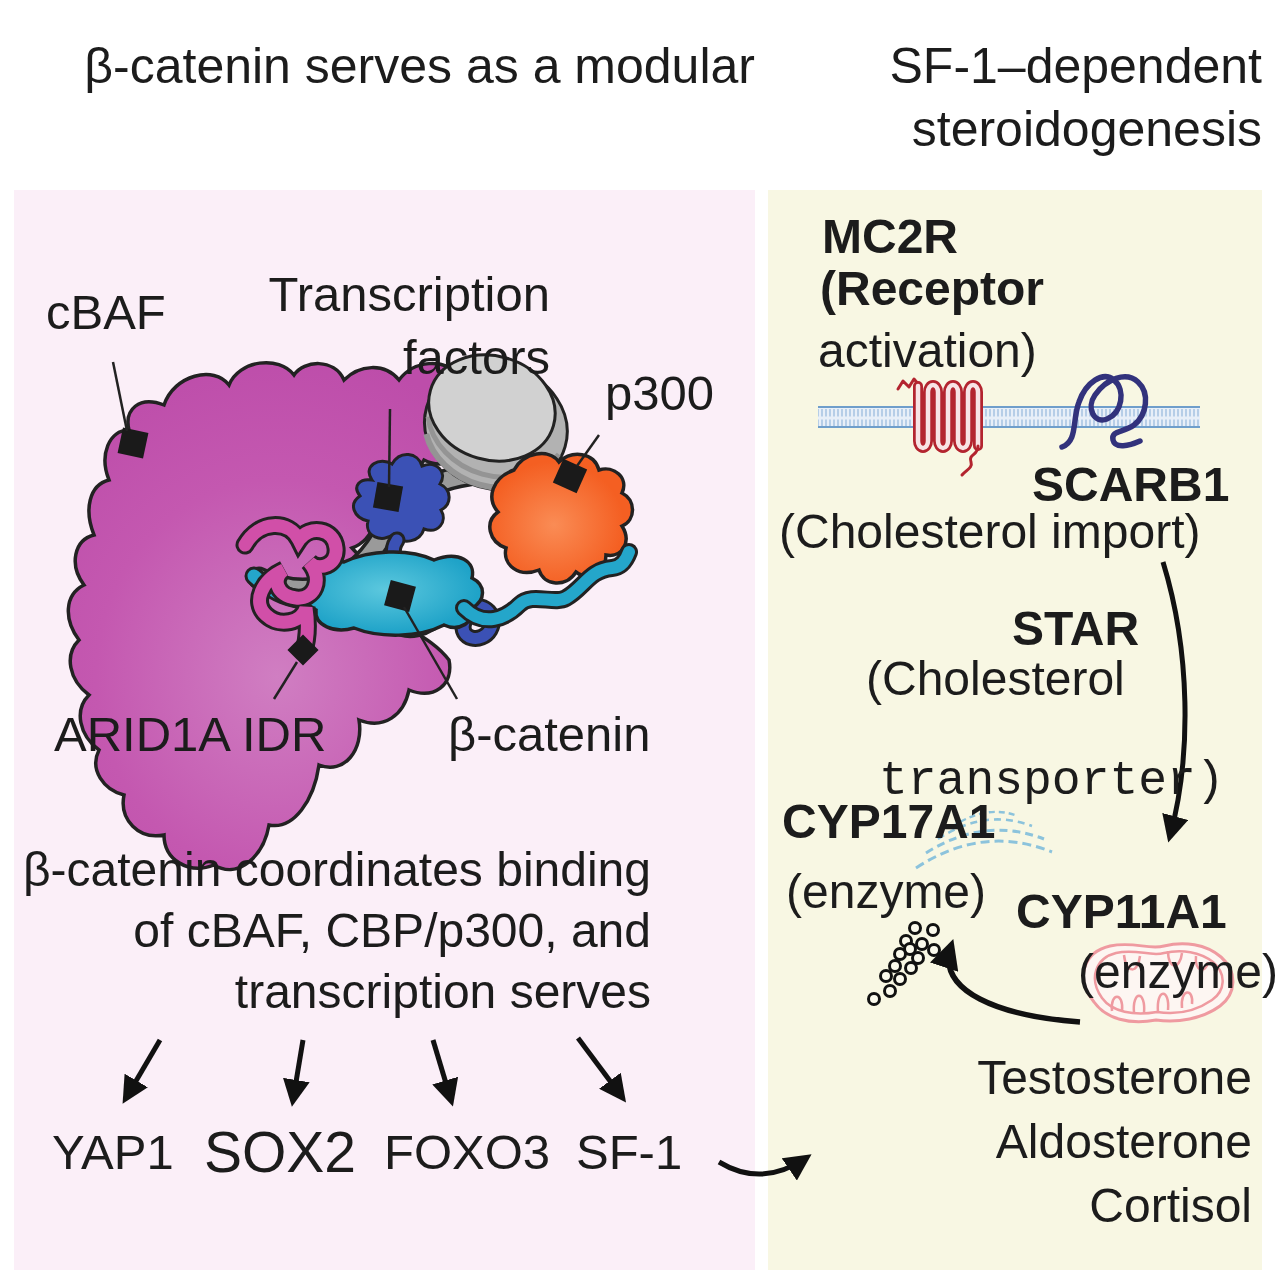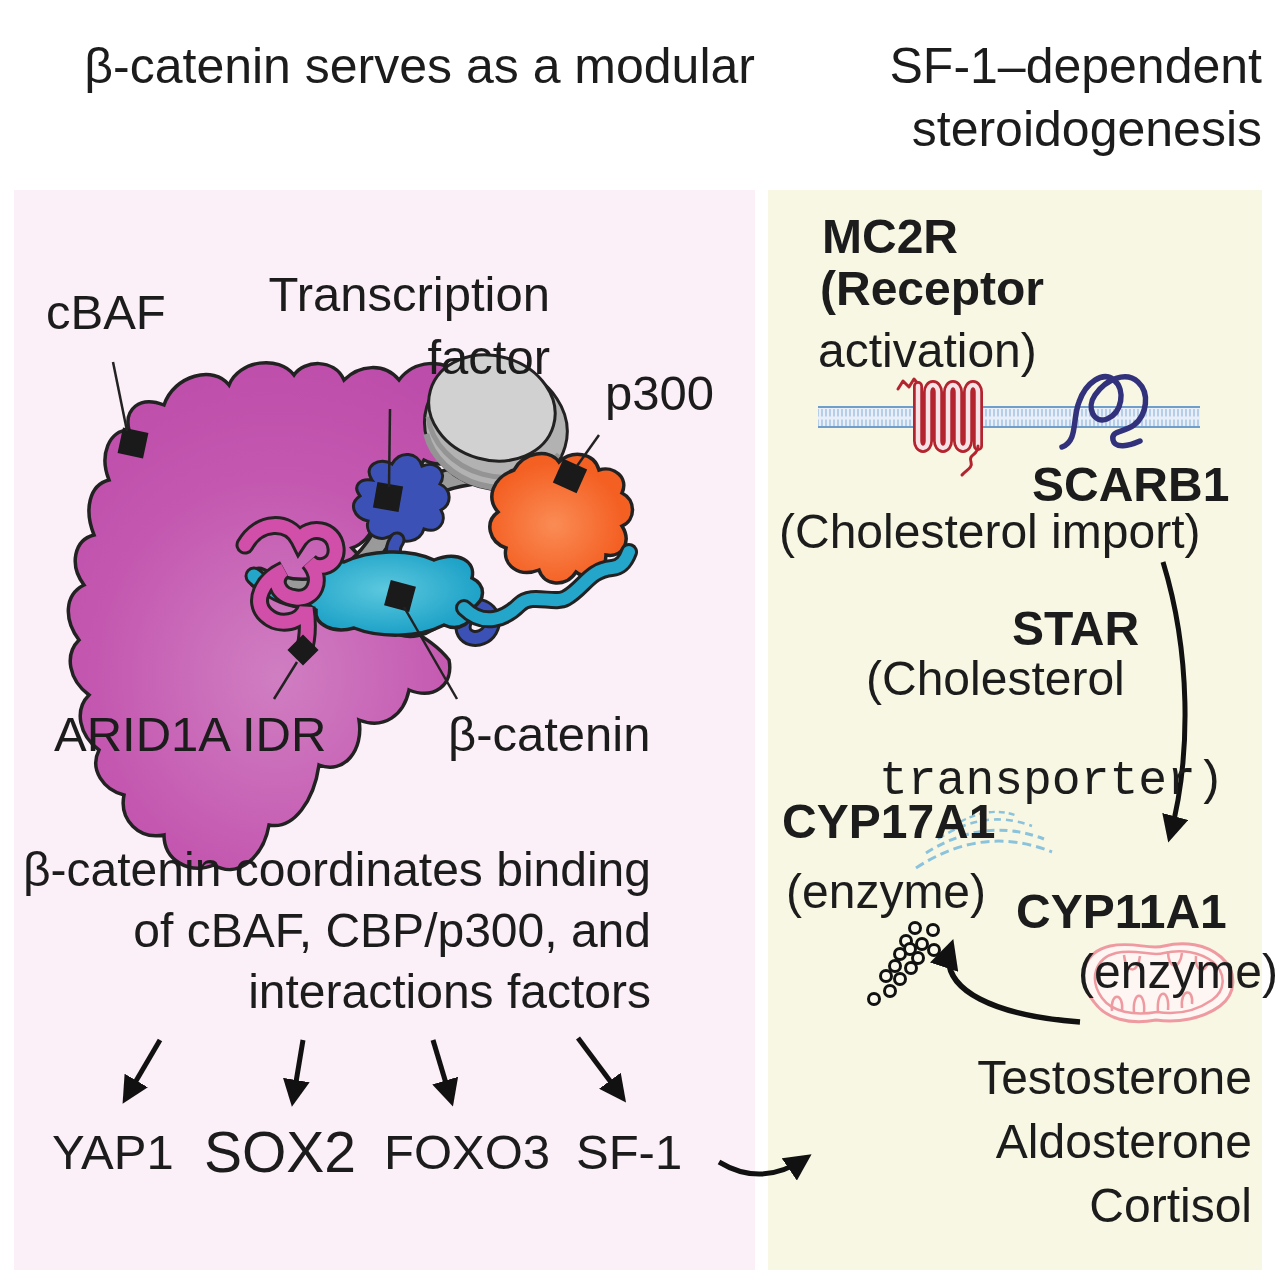--- a/index.html
+++ b/index.html
@@ -214,30 +214,30 @@
   <div>β-catenin serves as a modular</div>
 </div>
 <div class="ttl" style="left:768px;top:35px;width:494px;">
   <div>SF-1–dependent</div>
   <div>steroidogenesis</div>
 </div>
 
 <div class="txt" style="left:46px;top:281px;font-size:49px;">cBAF</div>
 <div class="txt ttl" style="left:200px;top:263px;width:350px;font-size:49px;">
   <div>Transcription</div>
-  <div>factor</div>
+  <div>factors</div>
 </div>
 <div class="txt" style="left:605px;top:362px;font-size:49px;">p300</div>
 <div class="txt" style="left:54px;top:703px;font-size:49px;">ARID1A IDR</div>
 <div class="txt" style="left:448px;top:703px;font-size:49px;">β-catenin</div>
 
 <div class="ttl" style="left:14px;top:839px;width:637px;font-size:48px;line-height:61px;">
   <div>β-catenin coordinates binding</div>
   <div>of cBAF, CBP/p300, and</div>
-  <div>interactions factors</div>
+  <div>transcription serves</div>
 </div>
 
 <div class="txt" style="left:52px;top:1121px;font-size:49px;">YAP1</div>
 <div class="txt" style="left:204px;top:1121px;font-size:57px;">SOX2</div>
 <div class="txt" style="left:384px;top:1121px;font-size:49px;">FOXO3</div>
 <div class="txt" style="left:576px;top:1121px;font-size:49px;">SF-1</div>
 
 <div class="txt b" style="left:822px;top:206px;">MC2R</div>
 <div class="txt" style="left:820px;top:258px;font-weight:bold;">(Receptor</div>
 <div class="txt" style="left:818px;top:320px;">activation)</div>

